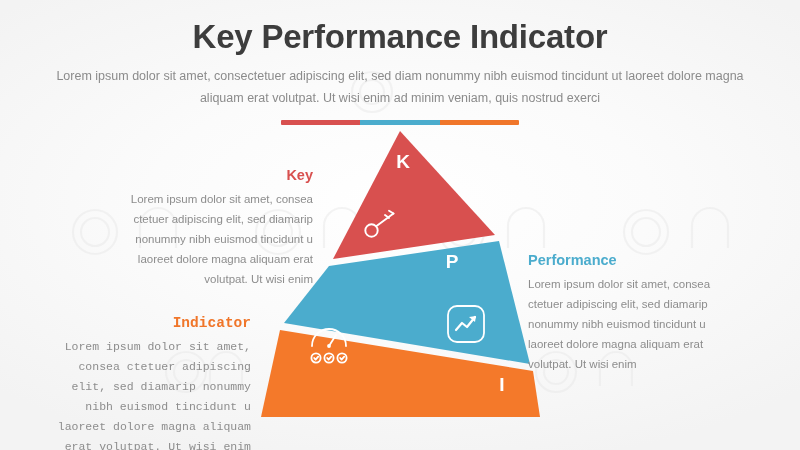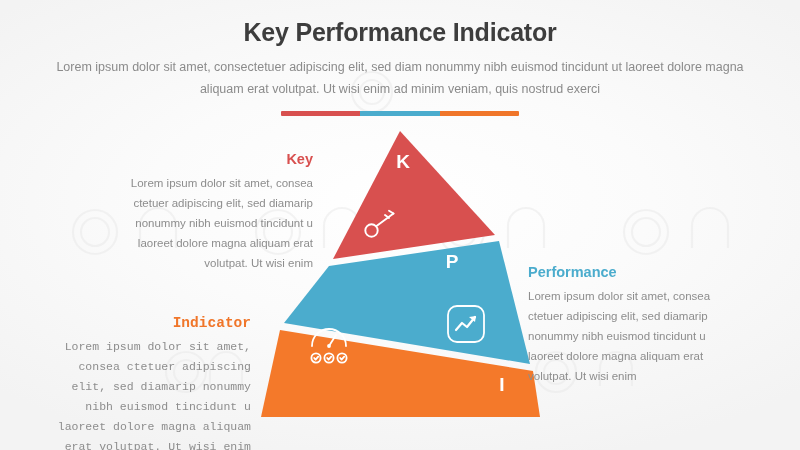--- a/index.html
+++ b/index.html
@@ -39,21 +39,21 @@
 
   
   .header {
     position: absolute;
     left: 0;
     top: 18px;
     width: 800px;
     text-align: center;
   }
   .title {
-    font-size: 25px;
+    font-size: 33px;
     font-weight: bold;
     color: #3d3d3d;
     letter-spacing: -0.2px;
     line-height: 1.15;
     margin: 0;
   }
   .subtitle {
     margin: 9px auto 0;
     width: 690px;
     font-size: 12.5px;
@@ -103,25 +103,25 @@
     color: #8d8d8d;
     font-weight: 400;
   }
 
   .block-key {
     left: 108px;
     top: 152px;
     width: 205px;
     text-align: right;
   }
-  .block-key h3 { color: #d8504f; }
+  .block-key h3 { color: #d8504f; margin-top: 16px; }
 
   .block-performance {
     left: 528px;
-    top: 265px;
+    top: 253px;
     width: 212px;
     text-align: left;
   }
   .block-performance h3 { color: #4baccd; }
 
   .block-indicator {
     left: 46px;
     top: 316px;
     width: 205px;
     text-align: right;

